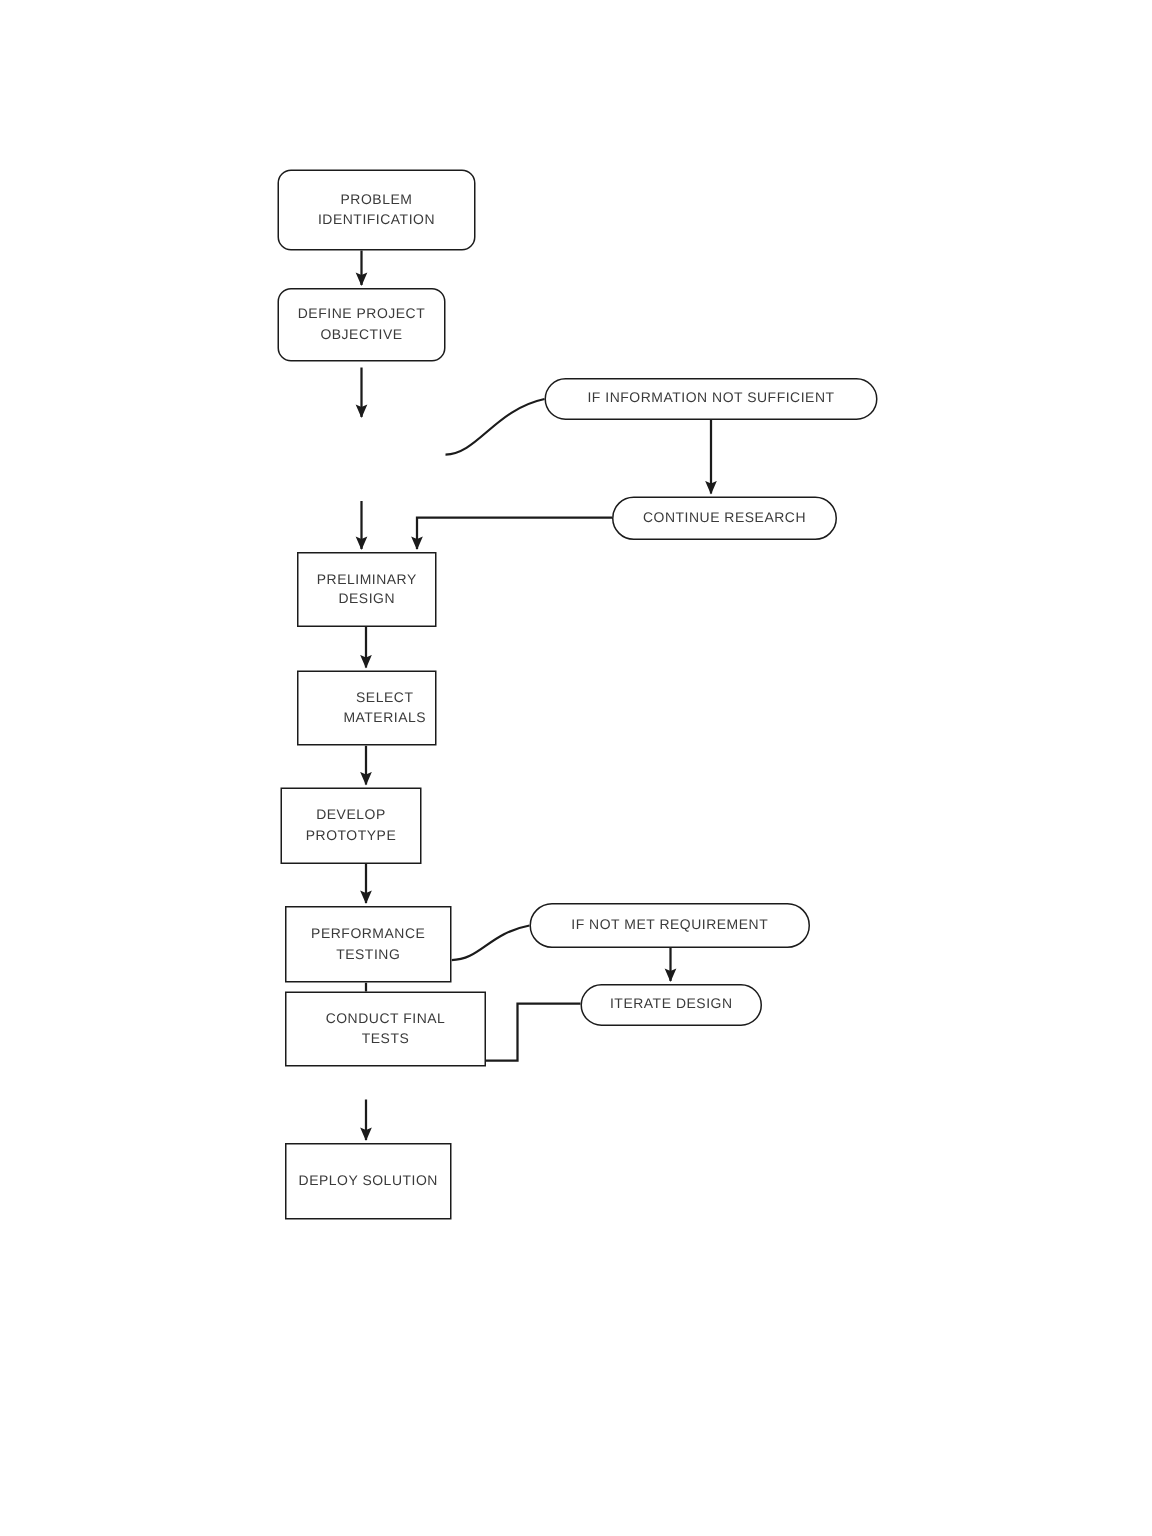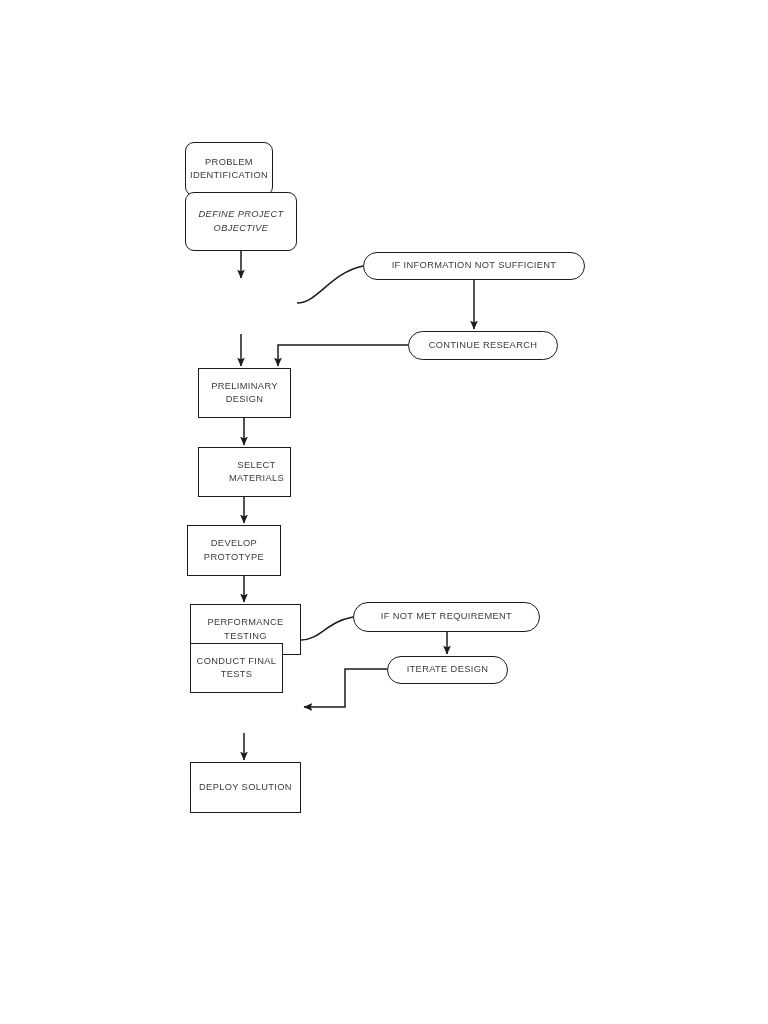--- a/index.html
+++ b/index.html
@@ -83,26 +83,26 @@
 
     <path class="edge" d="M447,632 L447,654" marker-end="url(#arrowhead)"></path>
 
     <path class="edge" d="M387,669 L345,669 L345,707 L304,707" marker-end="url(#arrowhead)"></path>
 
     <path class="edge" d="M244,655 L244,681" marker-end="url(#arrowhead)"></path>
 
     <path class="edge" d="M244,733 L244,760" marker-end="url(#arrowhead)"></path>
   </svg>
 
-  <div class="node rounded" style="left:185px; top:113px; width:88px; height:54px;margin-top:29px;">
+  <div class="node rounded" style="left:185px; top:113px; width:132px; height:54px;">
     <span>PROBLEM
 IDENTIFICATION</span>
   </div>
 
-  <div class="node rounded" style="left:185px; top:192px; width:112px; height:59px;font-style:italic;">
+  <div class="node rounded" style="left:185px; top:192px; width:112px; height:49px;">
     <span>DEFINE PROJECT
 OBJECTIVE</span>
   </div>
 
 
   <div class="node pill" style="left:363px; top:252px; width:222px; height:28px;">
     <span>IF INFORMATION NOT SUFFICIENT</span>
   </div>
 
   <div class="node pill" style="left:408px; top:331px; width:150px; height:29px;">
@@ -130,21 +130,21 @@
 
   <div class="node sharp" style="left:190px; top:604px; width:111px; height:51px;">
     <span>PERFORMANCE
 TESTING</span>
   </div>
 
   <div class="node pill" style="left:387px; top:656px; width:121px; height:28px;">
     <span>ITERATE DESIGN</span>
   </div>
 
-  <div class="node sharp" style="left:190px; top:643px; width:93px; height:50px;align-items:center;">
+  <div class="node sharp" style="left:190px; top:661px; width:134px; height:50px;align-items:center;">
     <span>CONDUCT FINAL
 TESTS</span>
   </div>
 
   <div class="node sharp" style="left:190px; top:762px; width:111px; height:51px;text-align:right;">
     <span>DEPLOY SOLUTION</span>
   </div>
 
 </div>
 

